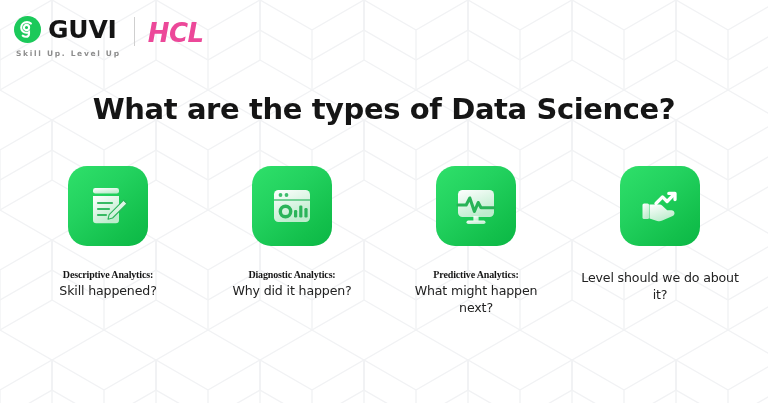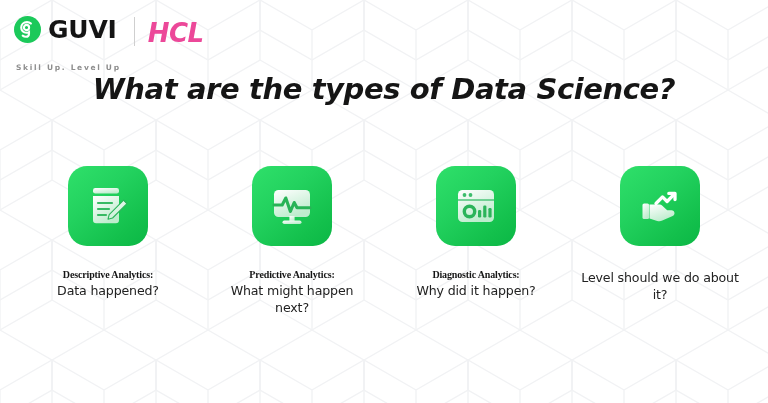--- a/index.html
+++ b/index.html
@@ -70,21 +70,21 @@
   .guvi-wordmark {
     font-family: "DejaVu Sans", sans-serif;
     font-size: 25px;
     font-weight: bold;
     letter-spacing: -0.2px;
     color: #141414;
     line-height: 1;
   }
 
   .guvi-tagline {
-    margin-top: 21px;
+    margin-top: 7px;
     margin-left: 2px;
     font-family: "DejaVu Sans", sans-serif;
     font-size: 7.5px;
     font-weight: bold;
     letter-spacing: 1.7px;
     color: #8d8d8d;
     line-height: 1;
     white-space: nowrap;
   }
 
@@ -103,31 +103,30 @@
     font-weight: bold;
     font-style: italic;
     letter-spacing: -0.5px;
     color: #ec4899;
     line-height: 1;
   }
 
   
   .headline {
     position: absolute;
-    top: 74px;
+    top: 94px;
     left: 0;
     width: 768px;
     text-align: center;
     font-family: "DejaVu Sans", sans-serif;
     font-size: 29px;
     font-weight: bold;
     letter-spacing: -0.4px;
     color: #151515;
     line-height: 1.1;
-    font-style: italic;
   }
 
   
   .cards {
     position: absolute;
     top: 166px;
     left: 28px;
     width: 712px;
     display: flex;
     justify-content: space-between;
@@ -240,42 +239,21 @@
             <line x1="13" y1="20" x2="27" y2="20"></line>
             <line x1="13" y1="26" x2="24" y2="26"></line>
             <line x1="13" y1="32" x2="21" y2="32"></line>
           </g>
           <path d="M38.6 17.2l3.4 3.4-14.4 14.4-4.6 1.2 1.2-4.6z" fill="url(#g1)" stroke="#2bb45a" stroke-width="1.1" stroke-linejoin="round"></path>
           <path d="M38.6 17.2l3.4 3.4" stroke="#2bb45a" stroke-width="1.1"></path>
         </svg>
       </div>
       <div class="card-text">
         <span class="card-title">Descriptive Analytics:</span>
-        <span class="card-question">Data happened?</span>
-      </div>
-    </div>
-
-    <div class="card">
-      <div class="tile">
-        <svg width="46" height="46" viewBox="0 0 46 46" xmlns="http://www.w3.org/2000/svg">
-          <defs>
-            <linearGradient id="g3" x1="0" y1="0" x2="0.5" y2="1">
-              <stop offset="0%" stop-color="#ffffff"></stop>
-              <stop offset="100%" stop-color="#bdeccd"></stop>
-            </linearGradient>
-          </defs>
-          <rect x="5" y="7" width="36" height="27" rx="4.5" fill="url(#g3)"></rect>
-          <rect x="20.4" y="33" width="5.2" height="5.5" fill="url(#g3)"></rect>
-          <rect x="13.5" y="37.5" width="19" height="3.6" rx="1.8" fill="url(#g3)"></rect>
-          <path d="M5 22h8.2l3.6-7 4.6 13.5 3.8-9 2.8 5.2H41" fill="none" stroke="#28b357" stroke-width="3.1" stroke-linejoin="round" stroke-linecap="round"></path>
-        </svg>
-      </div>
-      <div class="card-text">
-        <span class="card-title">Predictive Analytics:</span>
-        <span class="card-question">What might happen next?</span>
+        <span class="card-question">Skill happened?</span>
       </div>
     </div>
 
     <div class="card">
       <div class="tile">
         <svg width="46" height="46" viewBox="0 0 46 46" xmlns="http://www.w3.org/2000/svg">
           <defs>
             <linearGradient id="g2" x1="0" y1="0" x2="0.5" y2="1">
               <stop offset="0%" stop-color="#ffffff"></stop>
               <stop offset="100%" stop-color="#bdeccd"></stop>
@@ -296,20 +274,41 @@
       <div class="card-text">
         <span class="card-title">Diagnostic Analytics:</span>
         <span class="card-question">Why did it happen?</span>
       </div>
     </div>
 
     <div class="card">
       <div class="tile">
         <svg width="46" height="46" viewBox="0 0 46 46" xmlns="http://www.w3.org/2000/svg">
           <defs>
+            <linearGradient id="g3" x1="0" y1="0" x2="0.5" y2="1">
+              <stop offset="0%" stop-color="#ffffff"></stop>
+              <stop offset="100%" stop-color="#bdeccd"></stop>
+            </linearGradient>
+          </defs>
+          <rect x="5" y="7" width="36" height="27" rx="4.5" fill="url(#g3)"></rect>
+          <rect x="20.4" y="33" width="5.2" height="5.5" fill="url(#g3)"></rect>
+          <rect x="13.5" y="37.5" width="19" height="3.6" rx="1.8" fill="url(#g3)"></rect>
+          <path d="M5 22h8.2l3.6-7 4.6 13.5 3.8-9 2.8 5.2H41" fill="none" stroke="#28b357" stroke-width="3.1" stroke-linejoin="round" stroke-linecap="round"></path>
+        </svg>
+      </div>
+      <div class="card-text">
+        <span class="card-title">Predictive Analytics:</span>
+        <span class="card-question">What might happen next?</span>
+      </div>
+    </div>
+
+    <div class="card">
+      <div class="tile">
+        <svg width="46" height="46" viewBox="0 0 46 46" xmlns="http://www.w3.org/2000/svg">
+          <defs>
             <linearGradient id="g4" x1="0" y1="0" x2="0.5" y2="1">
               <stop offset="0%" stop-color="#ffffff"></stop>
               <stop offset="100%" stop-color="#bdeccd"></stop>
             </linearGradient>
           </defs>
           <path d="M12.5 21.5h9.5c1.3 0 2.6.5 3.6 1.4l4.6 4.3h4.2c1.7 0 3.1 1.3 3.1 3 0 1.2-.7 2.3-1.8 2.8l-10.4 4.6c-1.6.7-3.4.8-5.1.3l-7.7-2.3z" fill="url(#g4)"></path>
           <rect x="5.5" y="20.5" width="6.6" height="15.5" rx="1.6" fill="url(#g4)"></rect>
           <path d="M19 20.5l6.5-6.6 4.6 4.6 7.4-7.6" fill="none" stroke="#ffffff" stroke-width="3.3" stroke-linecap="round" stroke-linejoin="round"></path>
           <path d="M31.8 10.4h6.2v6.2" fill="none" stroke="#ffffff" stroke-width="3.3" stroke-linecap="round" stroke-linejoin="round"></path>
         </svg>

